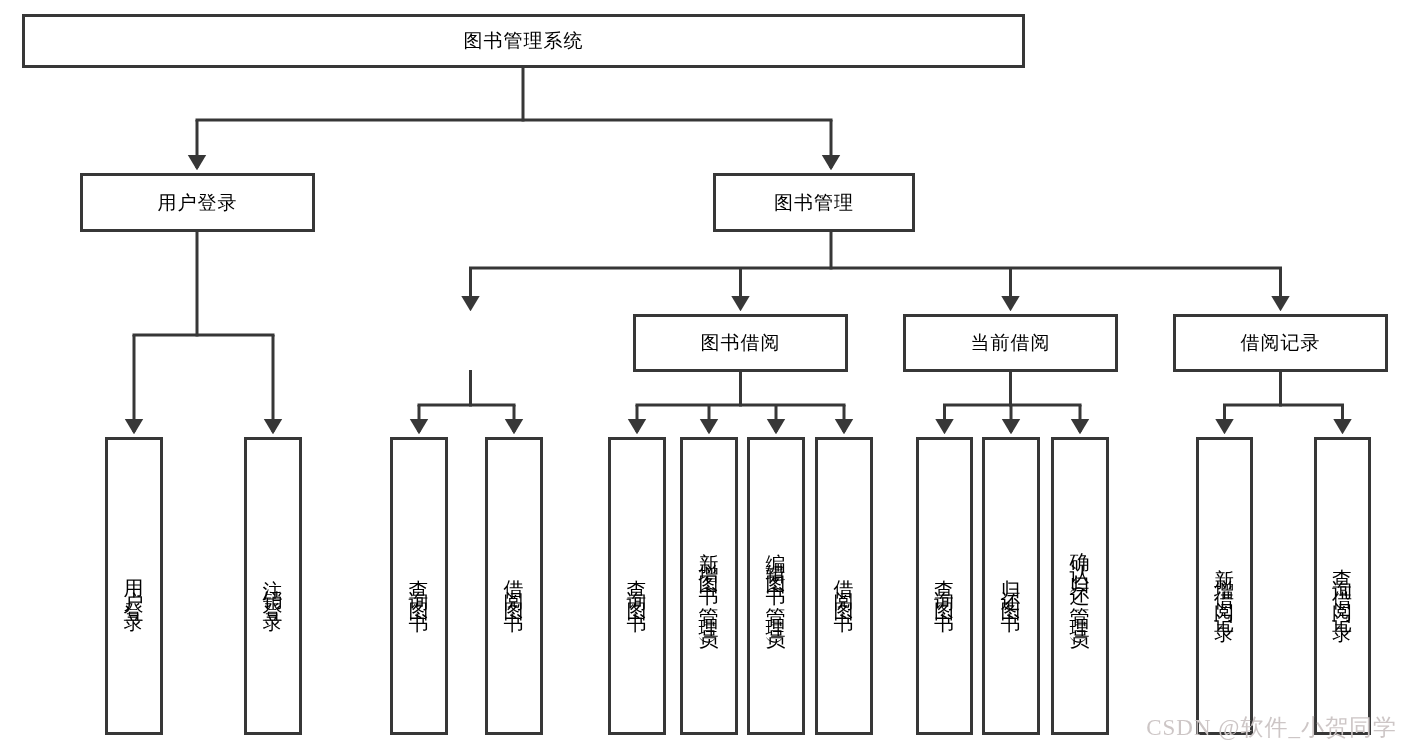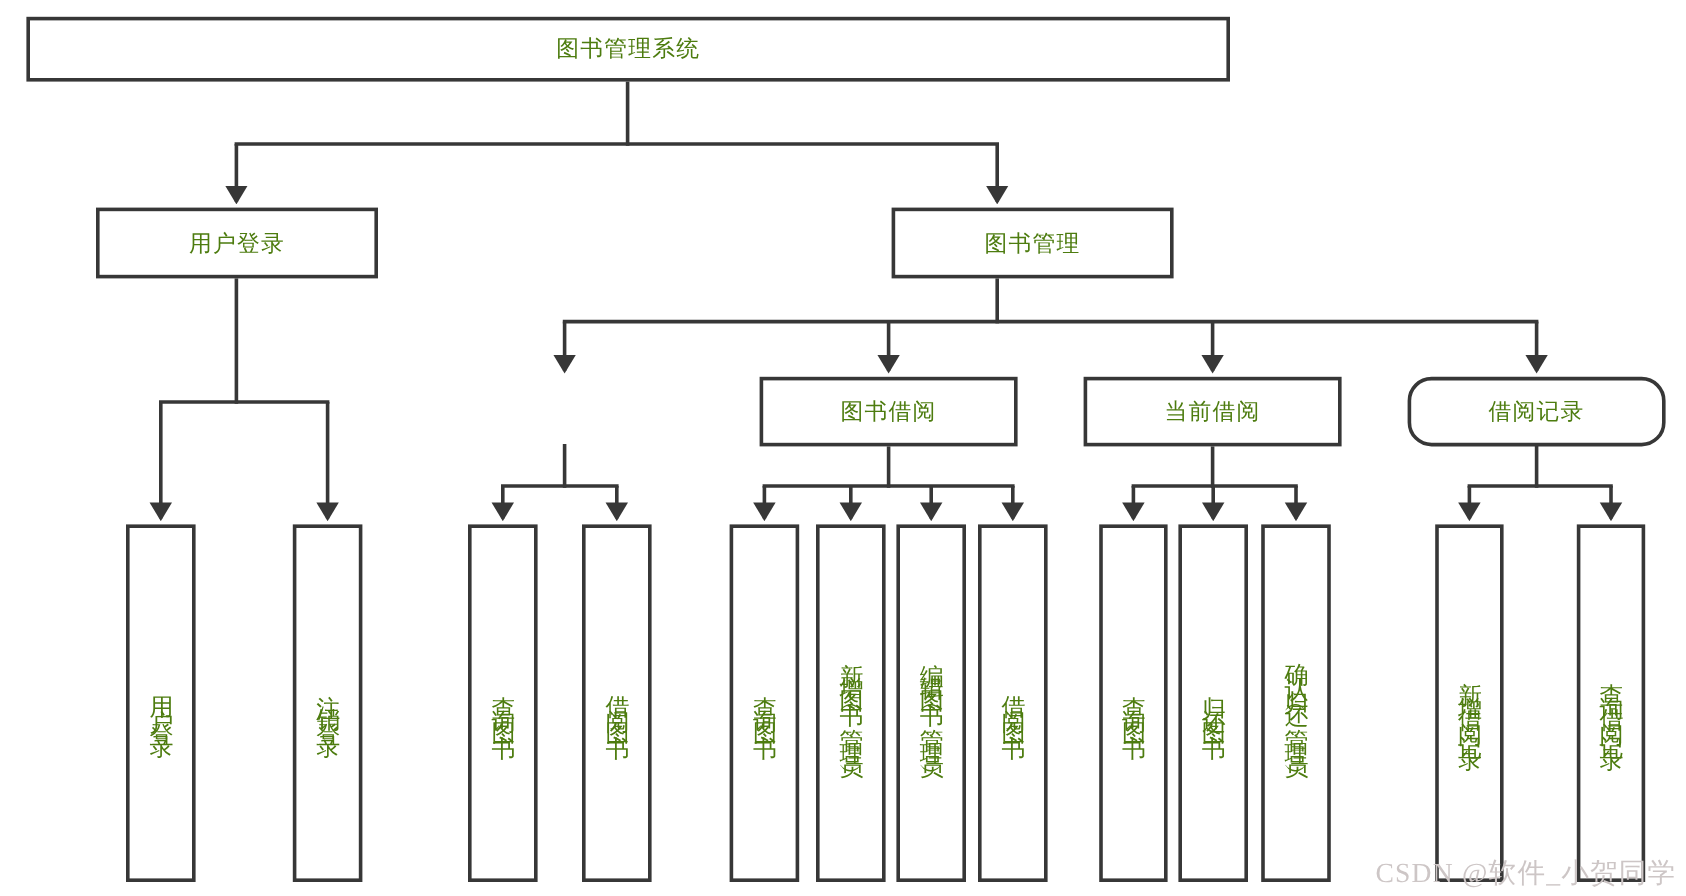--- a/index.html
+++ b/index.html
@@ -22,46 +22,46 @@
     pointer-events: none;
   }
   .node {
     position: absolute;
     box-sizing: border-box;
     border: 3px solid #373737;
     background: #ffffff;
     display: flex;
     align-items: center;
     justify-content: center;
-    color: #4d7c0f;
+    color: #000000;
     z-index: 2;
   }
   .node .hlabel {
     font-size: 19px;
     letter-spacing: 1px;
     white-space: nowrap;
   }
   .leaf .vlabel {
     writing-mode: vertical-rl;
     text-orientation: mixed;
     font-size: 20px;
     letter-spacing: 11px;
     line-height: 1;
     white-space: nowrap;
   }
   
   #node-root { left: 22px; top: 14px; width: 1003px; height: 54px; }
   
   #node-user-login      { left: 80px;  top: 173px; width: 235px; height: 59px; }
-  #node-book-management { left: 743px; top: 173px; width: 235px; height: 59px; }
+  #node-book-management { left: 713px; top: 173px; width: 202px; height: 59px; }
   
   #node-new-book-recommend { left: 363px;  top: 314px; width: 215px; height: 58px; }
   #node-book-borrow        { left: 633px;  top: 314px; width: 215px; height: 58px; }
   #node-current-borrow     { left: 903px;  top: 314px; width: 215px; height: 58px; }
-  #node-borrow-records     { left: 1173px; top: 314px; width: 215px; height: 58px; border-radius: 20px; }
+  #node-borrow-records     { left: 1173px; top: 314px; width: 215px; height: 58px; }
   
   .leaf { top: 437px; height: 298px; width: 58px; }
   #leaf-0  { left: 105px; }
   #leaf-1  { left: 244px; }
   #leaf-2  { left: 390px; }
   #leaf-3  { left: 485px; }
   #leaf-4  { left: 608px; }
   #leaf-5  { left: 680px; }
   #leaf-6  { left: 747px; }
   #leaf-7  { left: 815px; }

